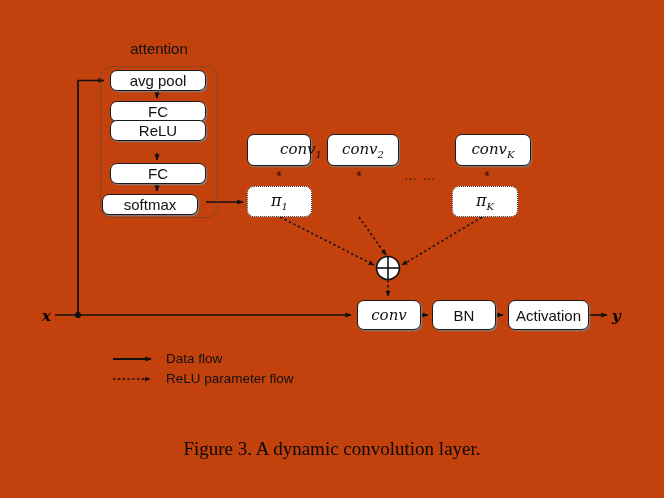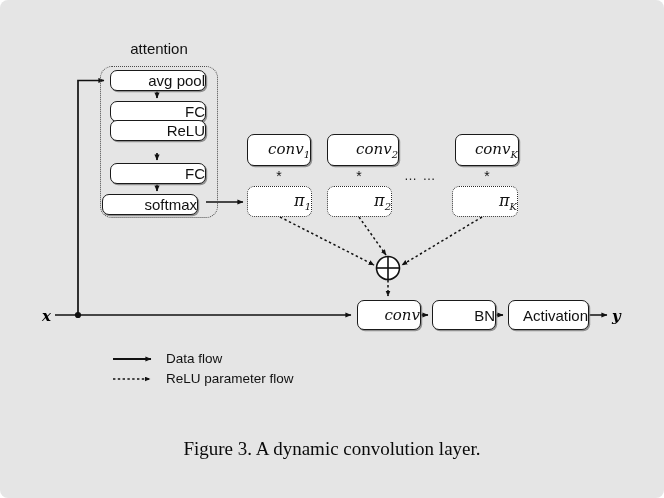--- a/index.html
+++ b/index.html
@@ -4,38 +4,37 @@
 <style>
   html, body {
     margin: 0;
     padding: 0;
     background: #ffffff;
   }
   #page {
     position: relative;
     width: 664px;
     height: 498px;
-    background: #e5e5e5;
+    background: #c2410c;
     overflow: hidden;
     font-family: "Liberation Sans", sans-serif;
-    border-radius: 8px;
   }
   #svg-layer {
     position: absolute;
     left: 0;
     top: 0;
     width: 664px;
     height: 498px;
   }
   .node {
     position: absolute;
     box-sizing: border-box;
     display: flex;
     align-items: center;
-    justify-content: flex-end;
+    justify-content: center;
     background: #ffffff;
     border: 1.4px solid #1a1a1a;
     border-radius: 7px;
     font-family: "Liberation Sans", sans-serif;
     font-size: 15px;
     color: #111111;
     box-shadow: 1.2px 1.2px 0 rgba(130,130,130,0.85);
     white-space: nowrap;
   }
   .node.dotted {
@@ -192,36 +191,33 @@
   <div class="node" style="left:102px; top:194px; width:96px; height:21px;">
     <span>softmax</span>
   </div>
 
   <div class="node" style="left:247px; top:134px; width:64px; height:32px;padding-left:44px;">
     <span class="mathit"><span>conv</span><sub>1</sub></span>
   </div>
   <div class="node" style="left:327px; top:134px; width:72px; height:32px;">
     <span class="mathit"><span>conv</span><sub>2</sub></span>
   </div>
-  <div class="node" style="left:455px; top:134px; width:64px; height:32px;">
+  <div class="node" style="left:455px; top:134px; width:76px; height:32px;">
     <span class="mathit"><span>conv</span><sub>K</sub></span>
   </div>
 
   <div class="star" style="left:269px; top:168px;">*</div>
   <div class="star" style="left:349px; top:168px;">*</div>
   <div class="star" style="left:477px; top:168px;">*</div>
 
   <div class="ellipsis" style="left:404px; top:168px;">… …</div>
 
   <div class="node dotted" style="left:247px; top:186px; width:65px; height:31px;">
     <span class="greek"><span>π</span><sub>1</sub></span>
   </div>
-  <div class="node dotted" style="left:327px; top:186px; width:65px; height:31px;">
-    <span class="greek"><span>π</span><sub>2</sub></span>
-  </div>
   <div class="node dotted" style="left:452px; top:186px; width:66px; height:31px;">
     <span class="greek"><span>π</span><sub>K</sub></span>
   </div>
 
   <div class="node" style="left:357px; top:300px; width:64px; height:30px;">
     <span class="mathit">conv</span>
   </div>
   <div class="node" style="left:508px; top:300px; width:81px; height:30px;">
     <span>Activation</span>
   </div>

